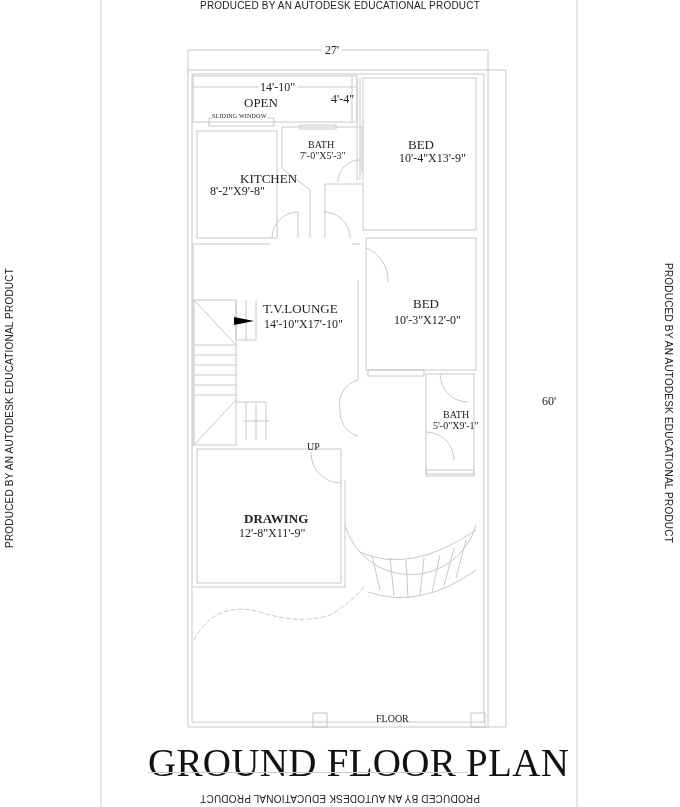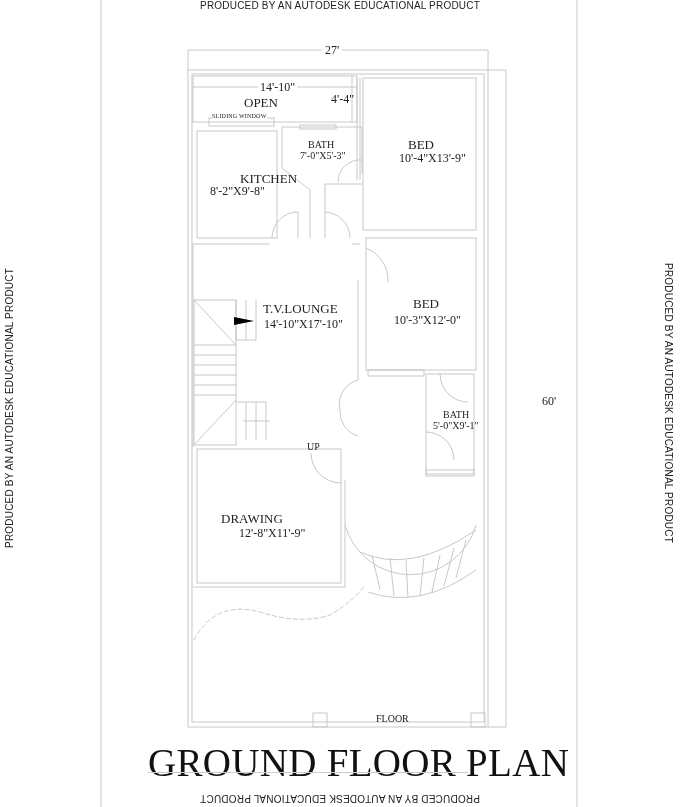--- a/index.html
+++ b/index.html
@@ -140,19 +140,19 @@
 <div class="lbl dim" style="left:264px;top:318px;">14'-10"X17'-10"</div>
 
 <div class="lbl room" style="left:413px;top:297px;">BED</div>
 <div class="lbl dim" style="left:394px;top:314px;">10'-3"X12'-0"</div>
 
 <div class="lbl small" style="left:443px;top:410px;">BATH</div>
 <div class="lbl small" style="left:433px;top:421px;">5'-0"X9'-1"</div>
 
 <div class="lbl small" style="left:259px;top:442px;margin-left:48px;">UP</div>
 
-<div class="lbl room" style="left:221px;top:512px;">DRAWING</div>
+<div class="lbl room" style="left:244px;top:512px;font-weight:bold;">DRAWING</div>
 <div class="lbl dim" style="left:239px;top:527px;">12'-8"X11'-9"</div>
 
 <div class="lbl small" style="left:376px;top:714px;">FLOOR</div>
 
 <div class="title">GROUND FLOOR PLAN</div>
 <div class="title-line"></div>
 
 </body></html>

